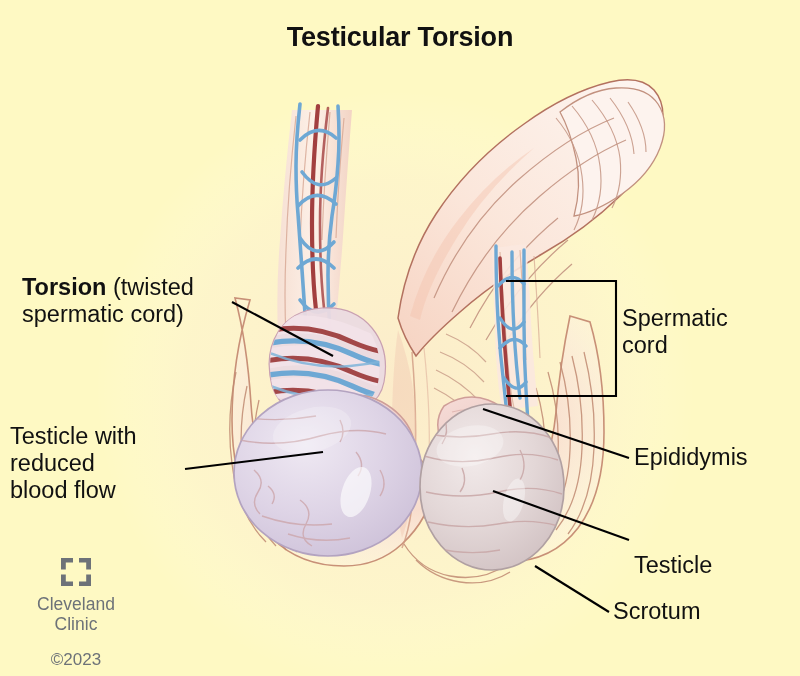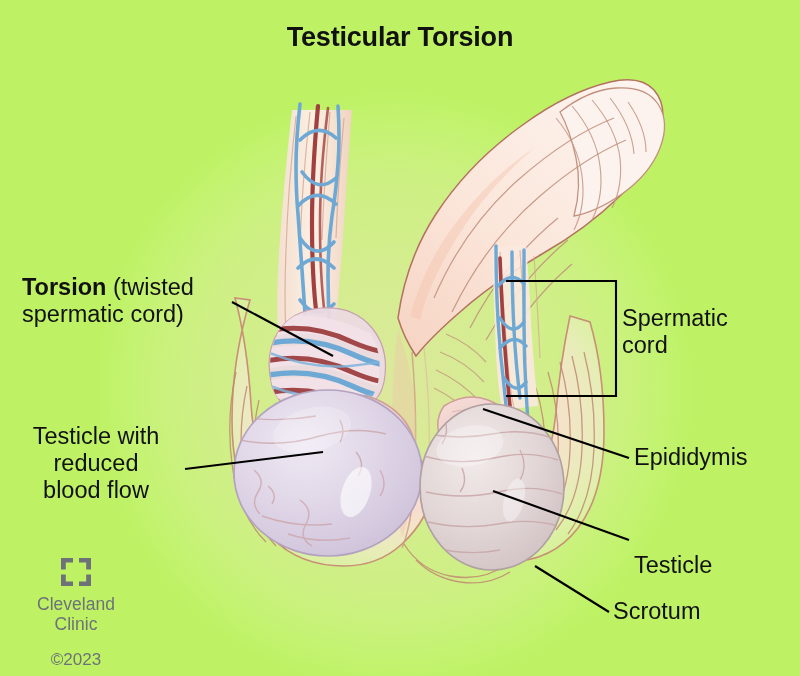--- a/index.html
+++ b/index.html
@@ -4,21 +4,21 @@
 <style>
   html, body {
     margin: 0;
     padding: 0;
     background: #ffffff;
   }
   #page {
     position: relative;
     width: 800px;
     height: 676px;
-    background: #bef264;
+    background: #fef9c3;
     overflow: hidden;
     font-family: "Liberation Sans", sans-serif;
     color: #111111;
   }
   #art {
     position: absolute;
     left: 0; top: 0;
     width: 800px; height: 676px;
   }
   .title {
@@ -41,21 +41,21 @@
   .lbl-torsion {
     left: 22px; top: 274px;
     width: 222px;
     text-align: left;
   }
   .lbl-torsion b { font-weight: bold; }
   .lbl-torsion .sub { font-weight: normal; }
   .lbl-reduced {
     left: 10px; top: 423px;
     width: 172px;
-    text-align: center;
+    text-align: left;
   }
   .lbl-spermatic {
     left: 622px; top: 305px;
     width: 170px;
     text-align: left;
   }
   .lbl-epididymis {
     left: 634px; top: 444px;
     text-align: left;
   }

